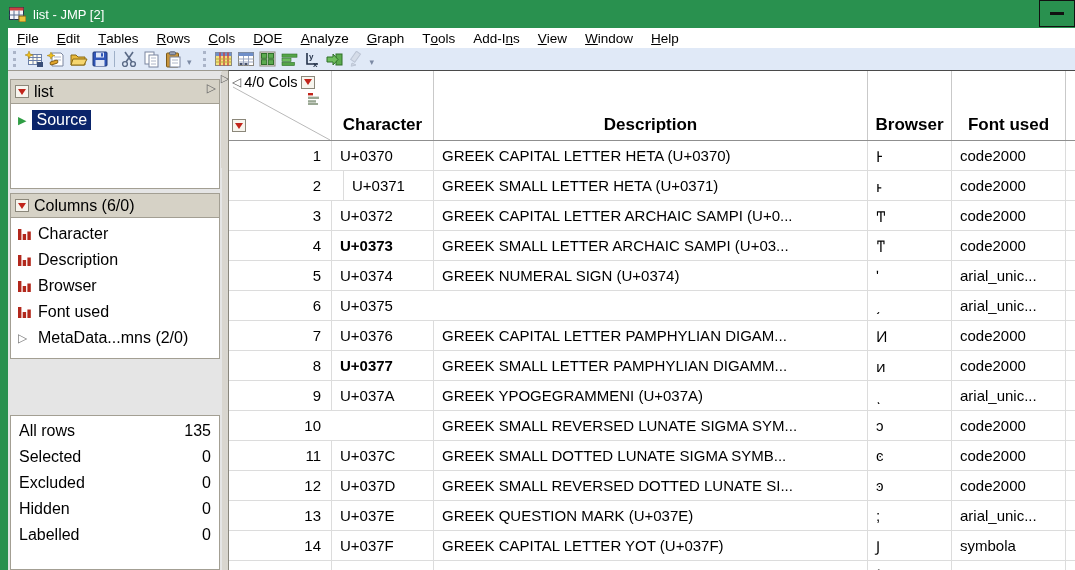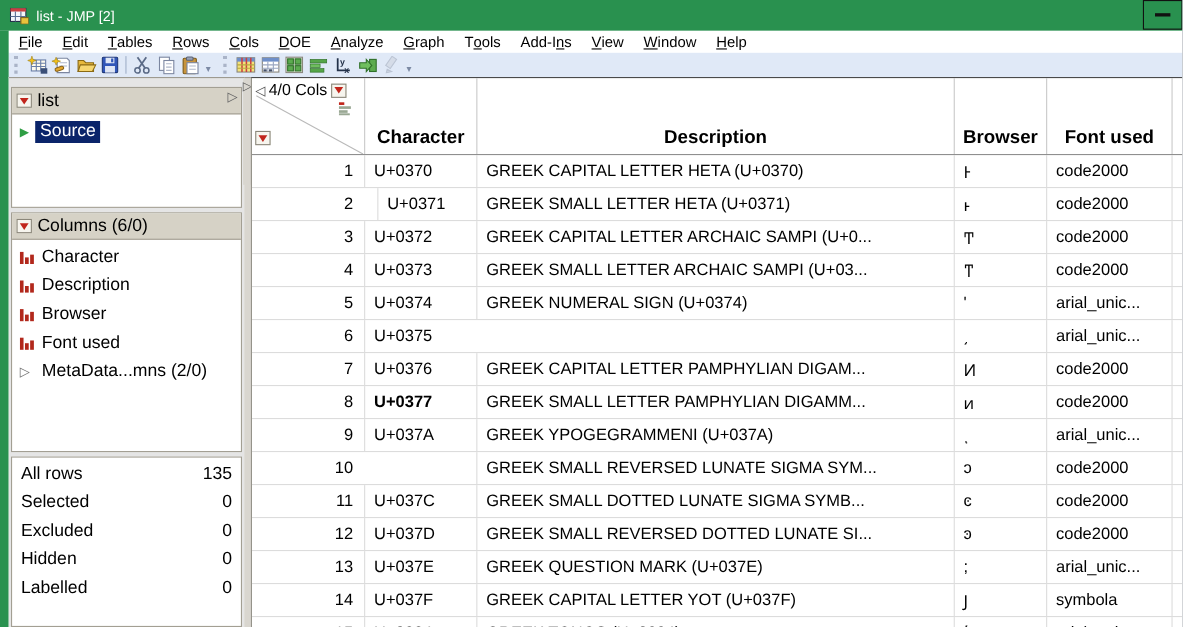--- a/index.html
+++ b/index.html
@@ -248,21 +248,21 @@
             </div>
           <span>list</span>
           <span class="panel-expander">▷</span>
         </div>
         <div class="src-item">
           <span class="play-tri">▶</span>
           <span class="src-label">Source</span>
         </div>
       </div>
 
-      <div class="panel" id="panel-columns" style="top:122px;height:218px;">
+      <div class="panel" id="panel-columns" style="top:122px;height:166px;">
         <div class="panel-header">
           <div class="red-drop">
               <div class="red-tri"></div>
             </div>
           <span>Columns (6/0)</span>
         </div>
         <div id="columns-list" style="padding-top:3px;">
             <div class="col-item">
               <span class="col-icon">
                 <svg width="13" height="14" viewBox="0 0 13 14">
@@ -388,21 +388,21 @@
           <div class="trow" style="top: 60px;">
             <div class="cell rownum" style="left: 0px; width: 102px;">3</div>
             <div class="cell" style="left: 102px; width: 102px;">U+0372</div>
             <div class="cell" style="left: 204px; width: 434px;">GREEK CAPITAL LETTER ARCHAIC SAMPI (U+0...</div>
             <div class="cell" style="left: 638px; width: 84px;">Ͳ</div>
             <div class="cell" style="left: 722px; width: 114px;">code2000</div>
             <div class="cell" style="left: 836px; right: 0px;"></div>
           </div>
           <div class="trow" style="top: 90px;">
             <div class="cell rownum" style="left: 0px; width: 102px;">4</div>
-            <div class="cell" style="left: 102px; width: 102px;">U+0373</div>
+            <div class="cell" style="left: 102px; width: 102px; font-weight: bold;">U+0373</div>
             <div class="cell" style="left: 204px; width: 434px;">GREEK SMALL LETTER ARCHAIC SAMPI (U+03...</div>
             <div class="cell" style="left: 638px; width: 84px;">ͳ</div>
             <div class="cell" style="left: 722px; width: 114px;">code2000</div>
             <div class="cell" style="left: 836px; right: 0px;"></div>
           </div>
           <div class="trow" style="top: 120px;">
             <div class="cell rownum" style="left: 0px; width: 102px;">5</div>
             <div class="cell" style="left: 102px; width: 102px;">U+0374</div>
             <div class="cell" style="left: 204px; width: 434px;">GREEK NUMERAL SIGN (U+0374)</div>
             <div class="cell" style="left: 638px; width: 84px;">ʹ</div>

